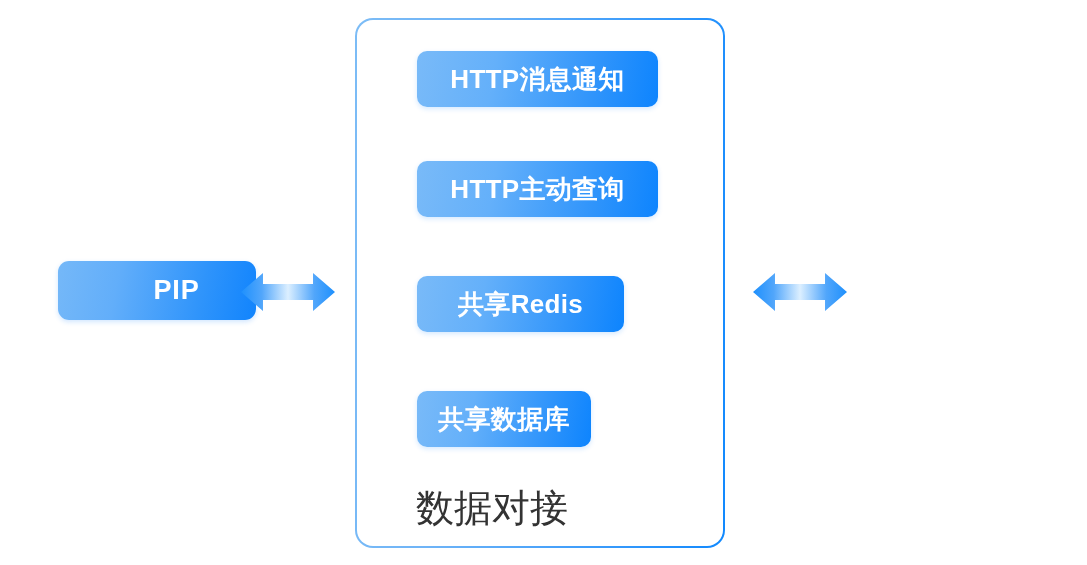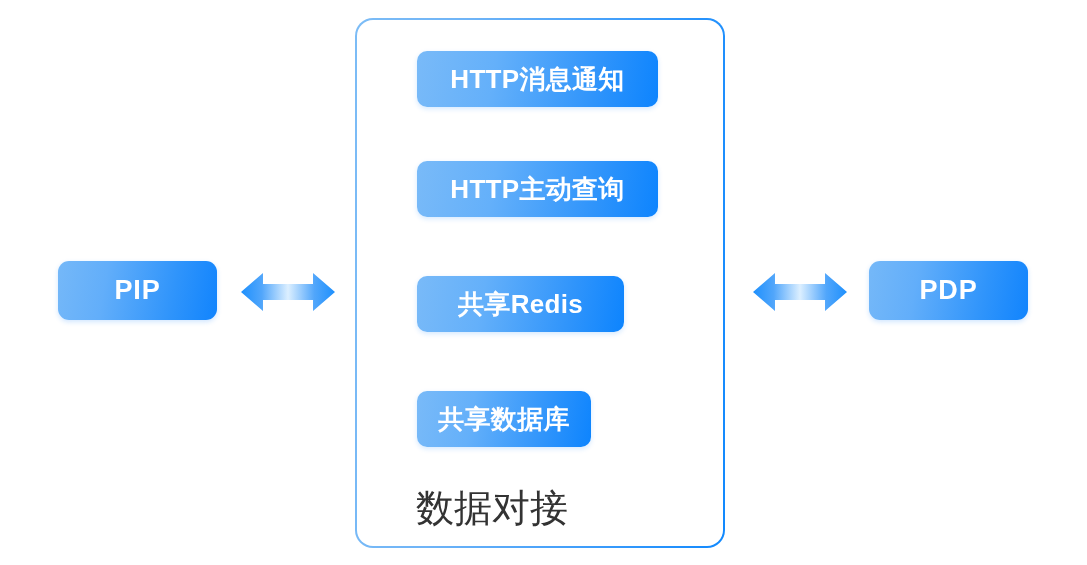--- a/index.html
+++ b/index.html
@@ -30,21 +30,21 @@
     box-shadow: 0 2px 5px rgba(24,132,253,0.20);
   }
   .node-box .node-label {
     color: #ffffff;
     font-size: 27px;
     font-weight: bold;
     letter-spacing: 0.8px;
     line-height: 1;
     white-space: nowrap;
   }
-  #node-pip  { left: 58px;  top: 261px; width: 159px; height: 59px; }
+  #node-pip  { left: 58px;  top: 261px; width: 159px; height: 59px; padding-left: 39px; }
   #node-pdp  { left: 869px; top: 261px; width: 159px; height: 59px; }
 
   
   .arrow-double {
     position: absolute;
     width: 94px;
     height: 42px;
   }
   #arrow-left  { left: 241px; top: 271px; }
   #arrow-right { left: 753px; top: 271px; }
@@ -156,17 +156,14 @@
           <stop offset="22%" stop-color="#51a6fb"></stop>
           <stop offset="50%" stop-color="#dcefff"></stop>
           <stop offset="78%" stop-color="#51a6fb"></stop>
           <stop offset="100%" stop-color="#1e90fd"></stop>
         </linearGradient>
       </defs>
       <polygon fill="url(#arrowGradRight)" points="0,21 22,2 22,13 72,13 72,2 94,21 72,40 72,29 22,29 22,40"></polygon>
     </svg>
   </div>
 
-  <div id="node-pdp" class="node-box">
-    <span class="node-label">PDP</span>
-  </div>
 
 </div>
 
 </body></html>

